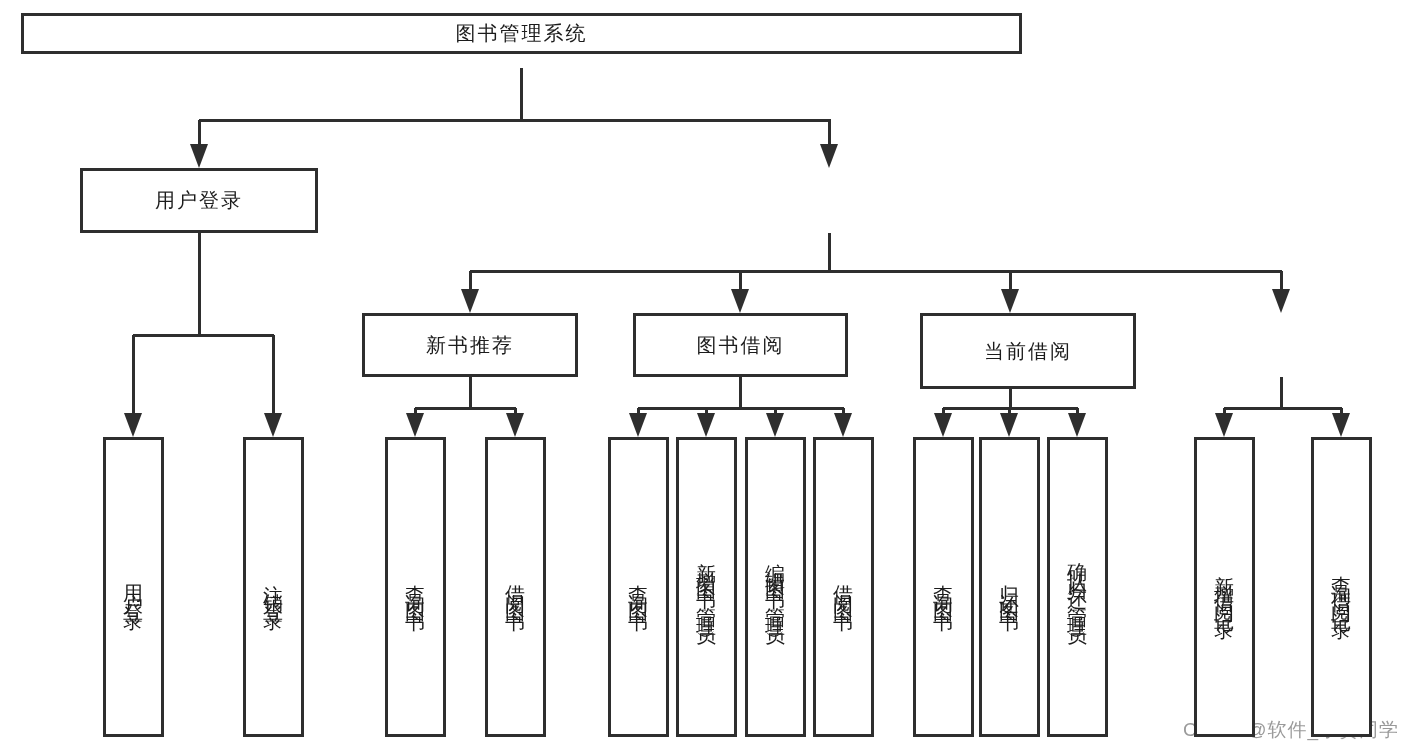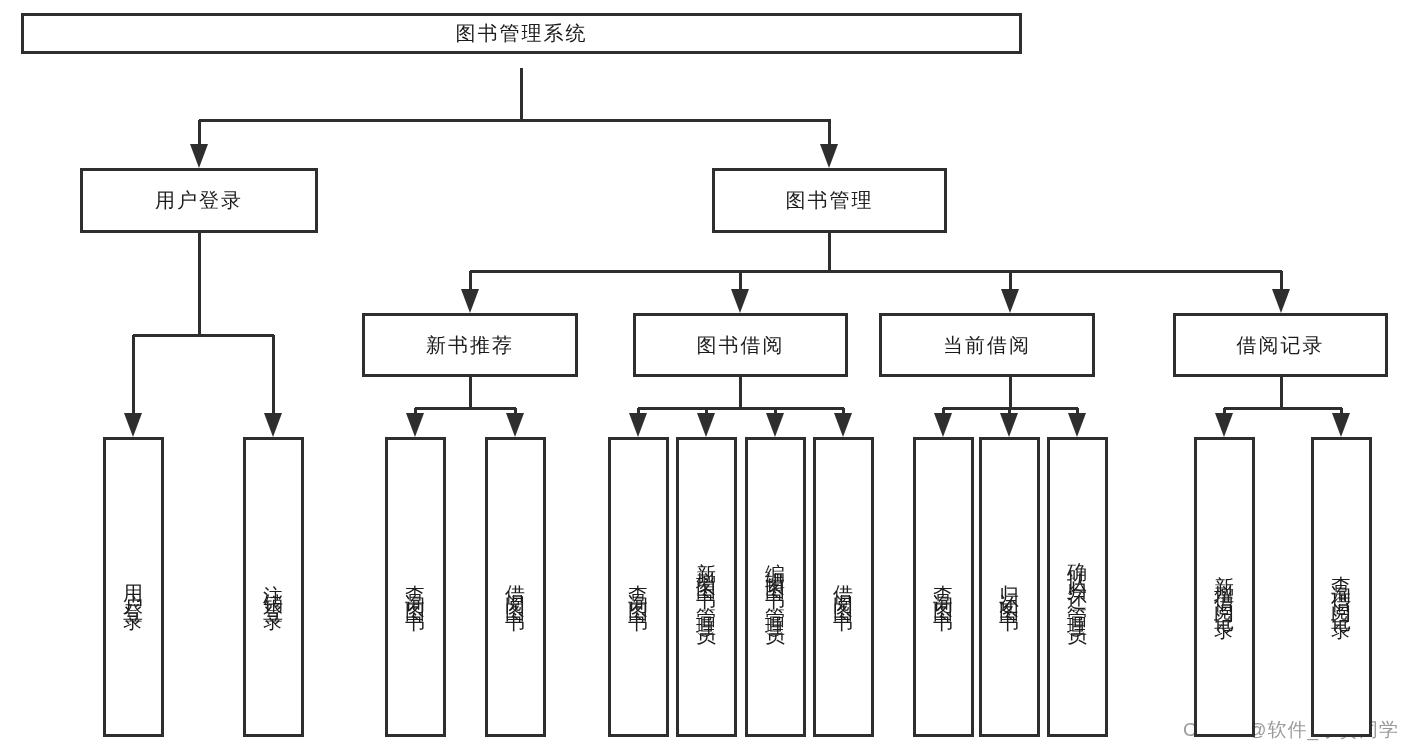--- a/index.html
+++ b/index.html
@@ -108,34 +108,28 @@
     <div class="arrow" style="left: 1000px; top: 413px;"></div>
     <div class="arrow" style="left: 1068px; top: 413px;"></div>
     <div class="arrow" style="left: 1215px; top: 413px;"></div>
     <div class="arrow" style="left: 1332px; top: 413px;"></div>
     <div class="node h" style="left: 21px; top: 13px; width: 1001px; height: 41px;">
       <span class="node-label">图书管理系统</span>
     </div>
     <div class="node h" style="left: 80px; top: 168px; width: 238px; height: 65px;">
       <span class="node-label">用户登录</span>
     </div>
-    <div class="node h" style="left: 712px; top: 168px; width: 235px; height: 65px;">
-      <span class="node-label">图书管理</span>
-    </div>
     <div class="node h" style="left: 633px; top: 313px; width: 215px; height: 64px;">
       <span class="node-label">图书借阅</span>
     </div>
     <div class="node h" style="left: 362px; top: 313px; width: 216px; height: 64px;">
       <span class="node-label">新书推荐</span>
     </div>
-    <div class="node h" style="left: 879px; top: 313px; width: 216px; height: 64px; text-align: right;">
+    <div class="node h" style="left: 920px; top: 313px; width: 216px; height: 76px; text-align: right;">
       <span class="node-label">当前借阅</span>
-    </div>
-    <div class="node h" style="left: 1173px; top: 313px; width: 215px; height: 64px;">
-      <span class="node-label">借阅记录</span>
     </div>
     <div class="node v" style="left: 103px; top: 437px; width: 61px; height: 300px;">
       <span class="node-label">用户登录</span>
     </div>
     <div class="node v" style="left: 243px; top: 437px; width: 61px; height: 300px;">
       <span class="node-label">注销登录</span>
     </div>
     <div class="node v" style="left: 385px; top: 437px; width: 61px; height: 300px;">
       <span class="node-label">查询图书</span>
     </div>

